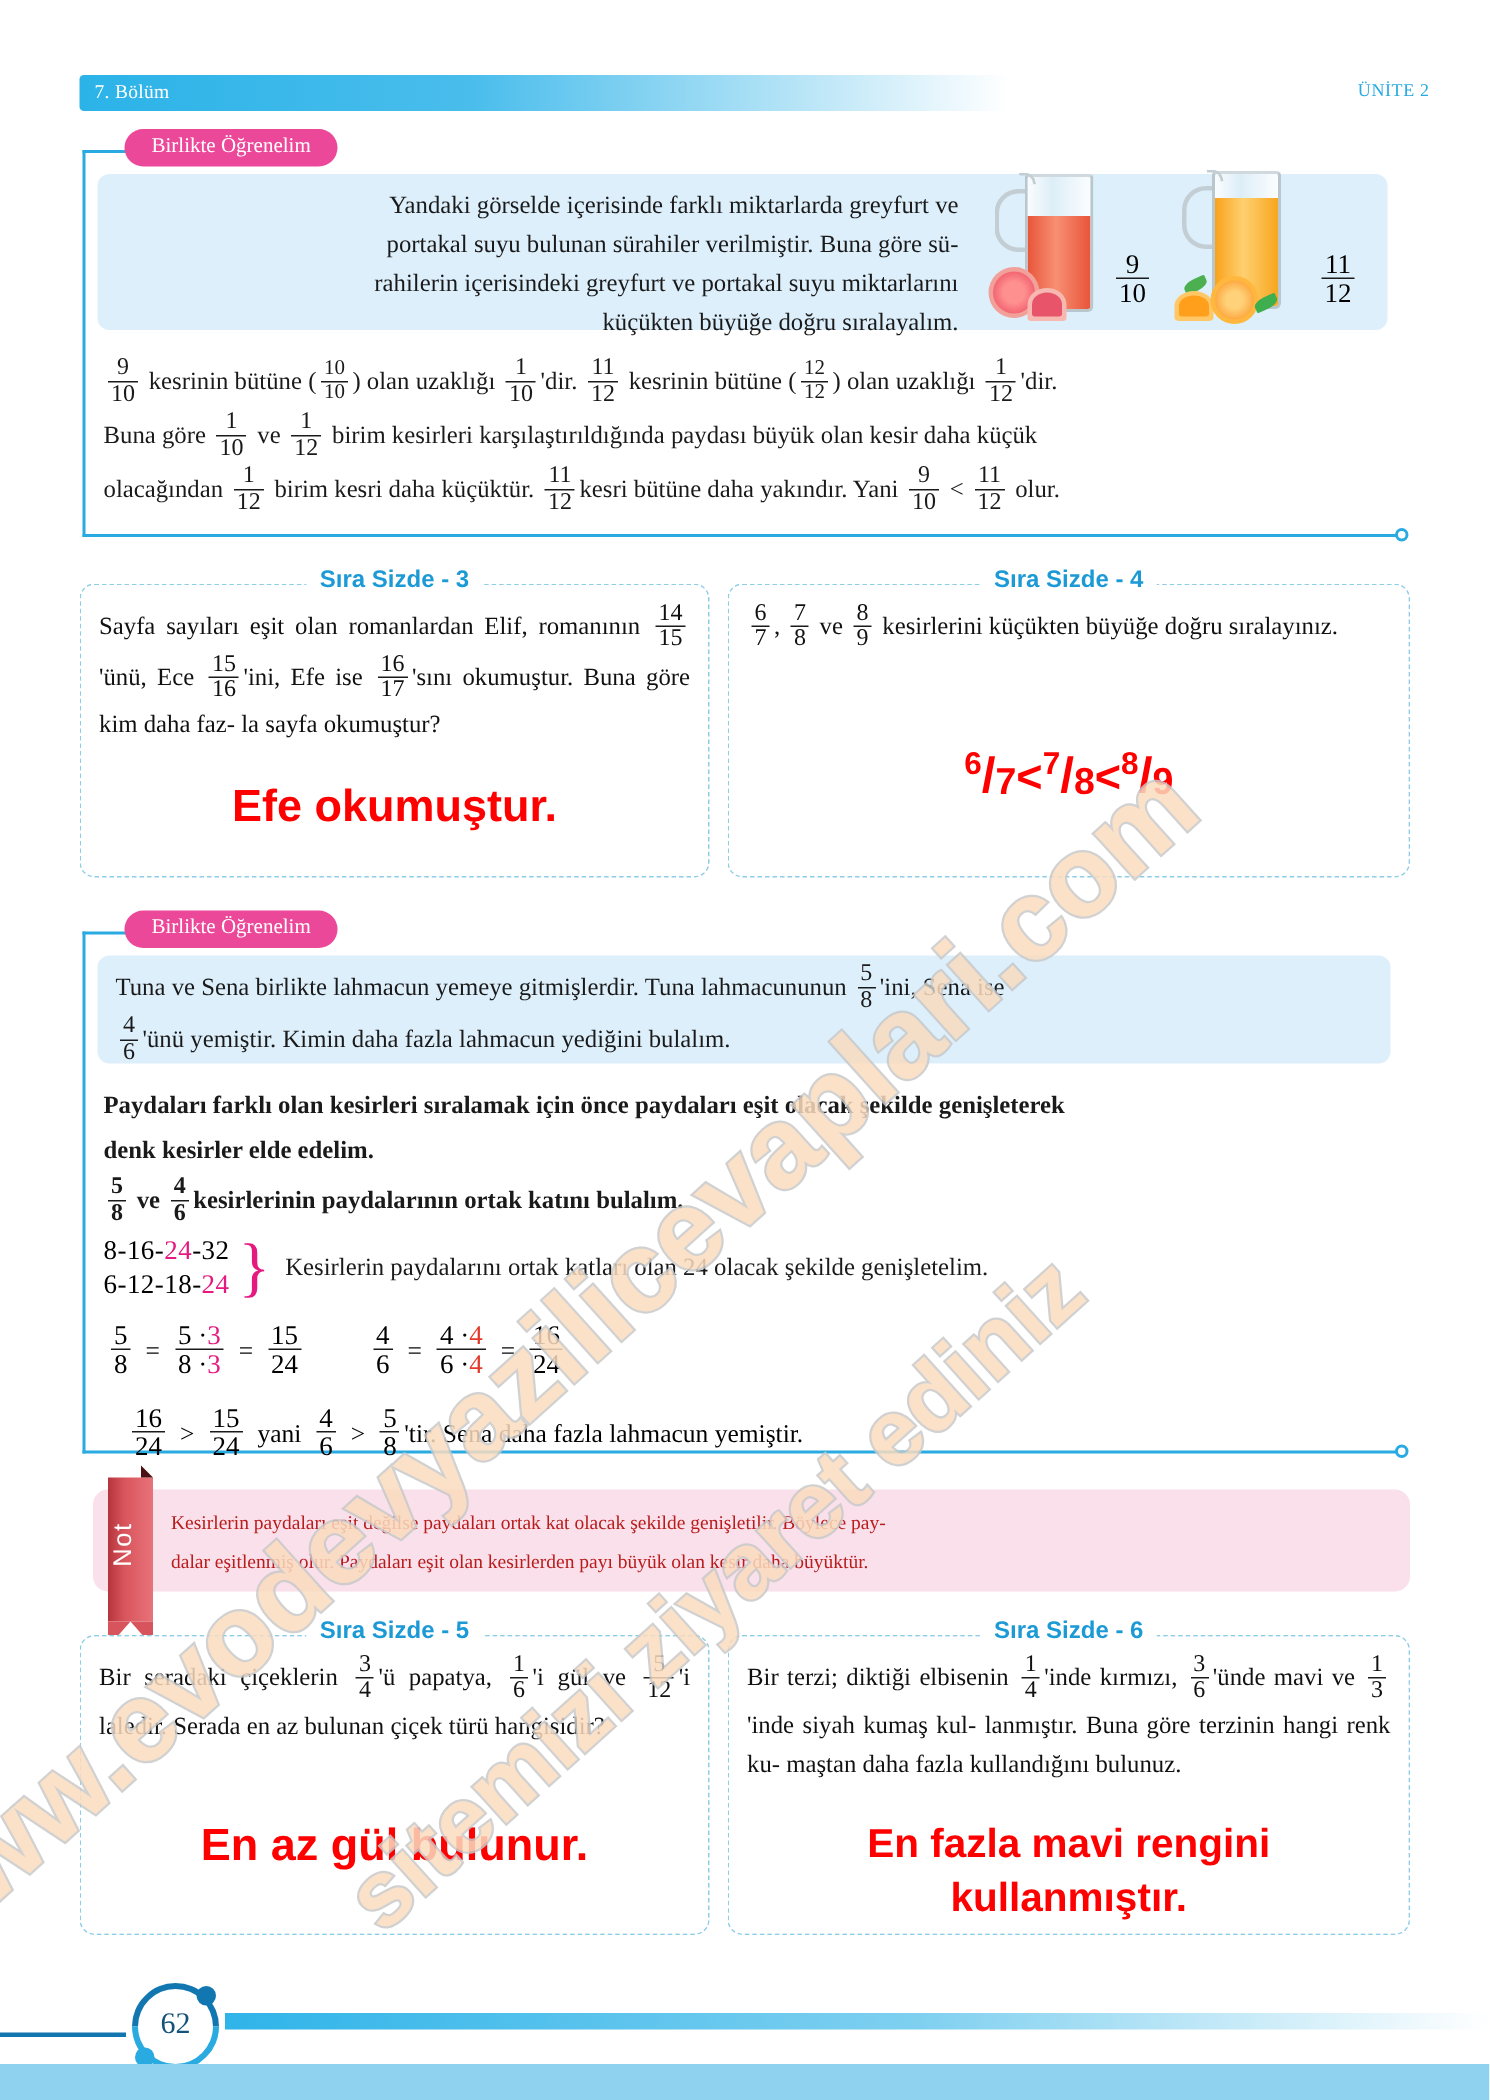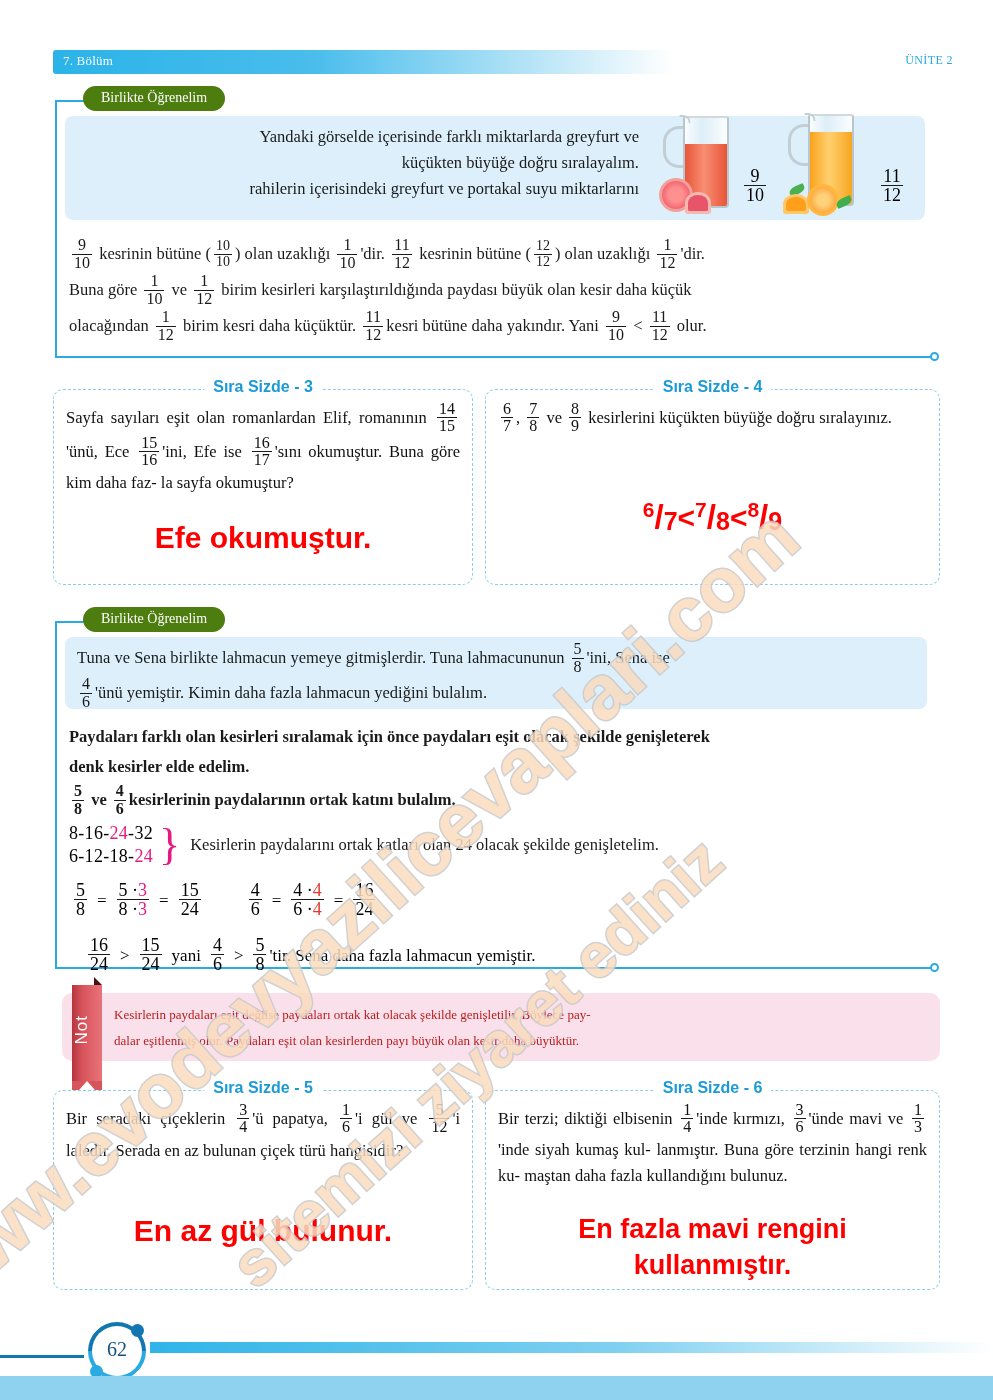--- a/index.html
+++ b/index.html
@@ -46,21 +46,21 @@
     position: absolute; right: 0; top: 3px;
     color: #29abe2; font-size: 12px;
     font-family: "Liberation Serif", serif;
     letter-spacing: .4px;
   }
 
   
   .learn-block { position: absolute; }
   .learn-tab {
     position: absolute; left: 30px; top: 0;
-    background: #4d7c0f;
+    background: #ec4899;
     color: #ffffff;
     font-size: 14px;
     font-family: "Liberation Serif", serif;
     padding: 4px 18px 5px 18px;
     border-radius: 13px;
     white-space: nowrap;
     z-index: 4;
   }
   .learn-rail {
     position: absolute; left: 2px; top: 14px;
@@ -372,22 +372,23 @@
   <div class="learn-block" style="left:53px; top:86px; width:887px; height:280px;">
     <div class="learn-rail-top"></div>
     <div class="learn-rail" style="height:258px;"></div>
     <div class="learn-rail-bottom" style="top:270px; width:880px;"></div>
     <div class="rail-dot" style="left:877px; top:266px;"></div>
     <div class="learn-tab">Birlikte Öğrenelim</div>
 
     <div class="intro-box" style="left:12px; top:30px; width:860px; height:104px;"></div>
     <div class="txt" style="position:absolute; left:26px; top:38px; width:560px;text-align:right;">
       <div>Yandaki görselde içerisinde farklı miktarlarda greyfurt ve</div>
+      <div>portakal suyu bulunan sürahiler verilmiştir. Buna göre sü-</div>
+      <div>rahilerin içerisindeki greyfurt ve portakal suyu miktarlarını</div>
       <div>küçükten büyüğe doğru sıralayalım.</div>
-      <div>rahilerin içerisindeki greyfurt ve portakal suyu miktarlarını</div>
     </div>
 
     <div class="pitchers" style="left:570px; top:20px; width:300px; height:120px;">
 
       <div class="jug" style="left:60px; top:10px;">
         <div class="handle"></div>
         <div class="body">
           <div class="liquid" style="height:62px; background:linear-gradient(to right,#e8553a,#f88f73 45%,#e8553a);"></div>
         </div>
         <div class="spout"></div>

